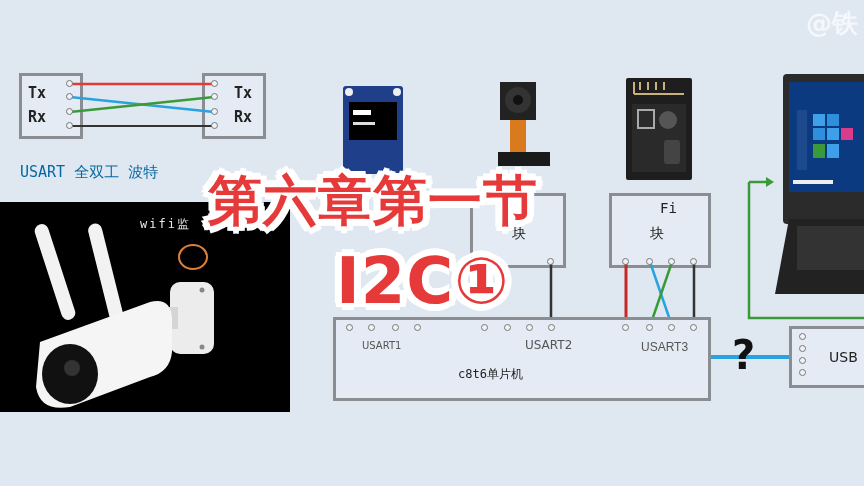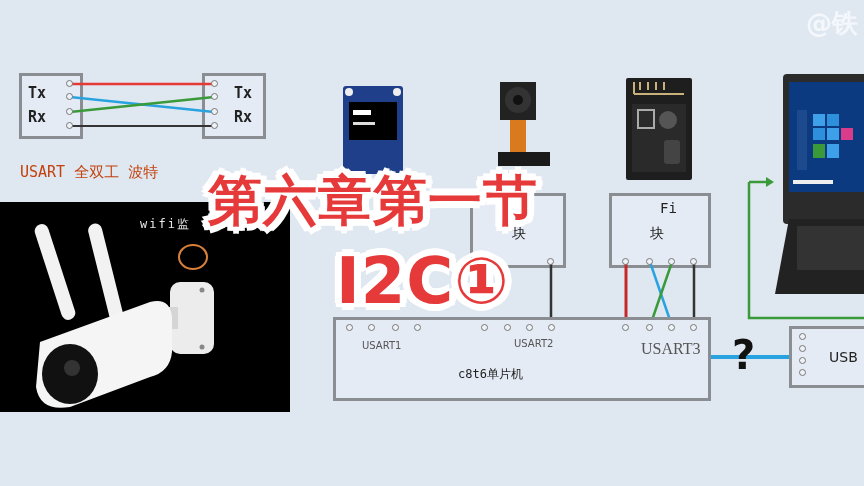--- a/index.html
+++ b/index.html
@@ -39,21 +39,21 @@
   </svg>
   <div class="pin" style="left:66px;top:80px;"></div>
   <div class="pin" style="left:66px;top:93px;"></div>
   <div class="pin" style="left:66px;top:108px;"></div>
   <div class="pin" style="left:66px;top:122px;"></div>
   <div class="pin" style="left:211px;top:80px;"></div>
   <div class="pin" style="left:211px;top:93px;"></div>
   <div class="pin" style="left:211px;top:108px;"></div>
   <div class="pin" style="left:211px;top:122px;"></div>
 
-  <div class="lbl" style="left:20px;top:163px;font-size:15px;color:#c2410c;">USART 全双工 波特</div>
+  <div class="lbl" style="left:20px;top:163px;font-size:15px;color:#0369a1;">USART 全双工 波特</div>
 </div>
 
 <div class="abs" style="left:0;top:202px;width:290px;height:210px;background:#000;">
   <div class="abs" style="left:140px;top:14px;color:#e8e8e8;font-family:'DejaVu Sans Mono',monospace;font-size:12px;letter-spacing:2px;">wifi监</div>
   <div class="abs" style="left:178px;top:42px;width:26px;height:22px;border:2px solid #d9803a;border-radius:50%;"></div>
   <svg class="abs" style="left:0;top:0;" width="290" height="210">
 
     <rect x="48" y="20" width="14" height="100" rx="7" fill="#f2f2f2" transform="rotate(-18 55 70)"></rect>
     <rect x="101" y="20" width="14" height="120" rx="7" fill="#f2f2f2" transform="rotate(-14 108 80)"></rect>
 
@@ -144,22 +144,22 @@
 <div class="pin" style="left:414px;top:324px;"></div>
 <div class="pin" style="left:481px;top:324px;"></div>
 <div class="pin" style="left:504px;top:324px;"></div>
 <div class="pin" style="left:526px;top:324px;"></div>
 <div class="pin" style="left:548px;top:324px;"></div>
 <div class="pin" style="left:622px;top:324px;"></div>
 <div class="pin" style="left:646px;top:324px;"></div>
 <div class="pin" style="left:668px;top:324px;"></div>
 <div class="pin" style="left:690px;top:324px;"></div>
 <div class="lbl" style="left:362px;top:340px;font-size:10px;color:#555;font-family:'DejaVu Sans',sans-serif;text-align:center;">USART1</div>
-<div class="lbl" style="left:514px;top:338px;font-size:10px;color:#555;font-family:'DejaVu Sans',sans-serif;">USART2</div>
-<div class="lbl" style="left:641px;top:340px;font-size:16px;color:#555;font-family:Liberation Serif, serif;">USART3</div>
+<div class="lbl" style="left:525px;top:338px;font-size:12px;color:#555;font-family:'DejaVu Sans',sans-serif;">USART2</div>
+<div class="lbl" style="left:641px;top:340px;font-size:12px;color:#555;font-family:Liberation Sans, sans-serif;">USART3</div>
 <div class="lbl" style="left:458px;top:366px;font-size:12px;color:#222;">c8t6单片机</div>
 
 <div class="abs" style="left:732px;top:332px;font-size:40px;font-weight:bold;color:#111;font-family:'DejaVu Sans',sans-serif;">?</div>
 <div class="box" style="left:789px;top:326px;width:80px;height:62px;"></div>
 <div class="pin" style="left:799px;top:333px;"></div>
 <div class="pin" style="left:799px;top:345px;"></div>
 <div class="pin" style="left:799px;top:357px;"></div>
 <div class="pin" style="left:799px;top:369px;"></div>
 <div class="lbl" style="left:829px;top:349px;font-size:14px;font-family:'DejaVu Sans',sans-serif;">USB</div>
 

